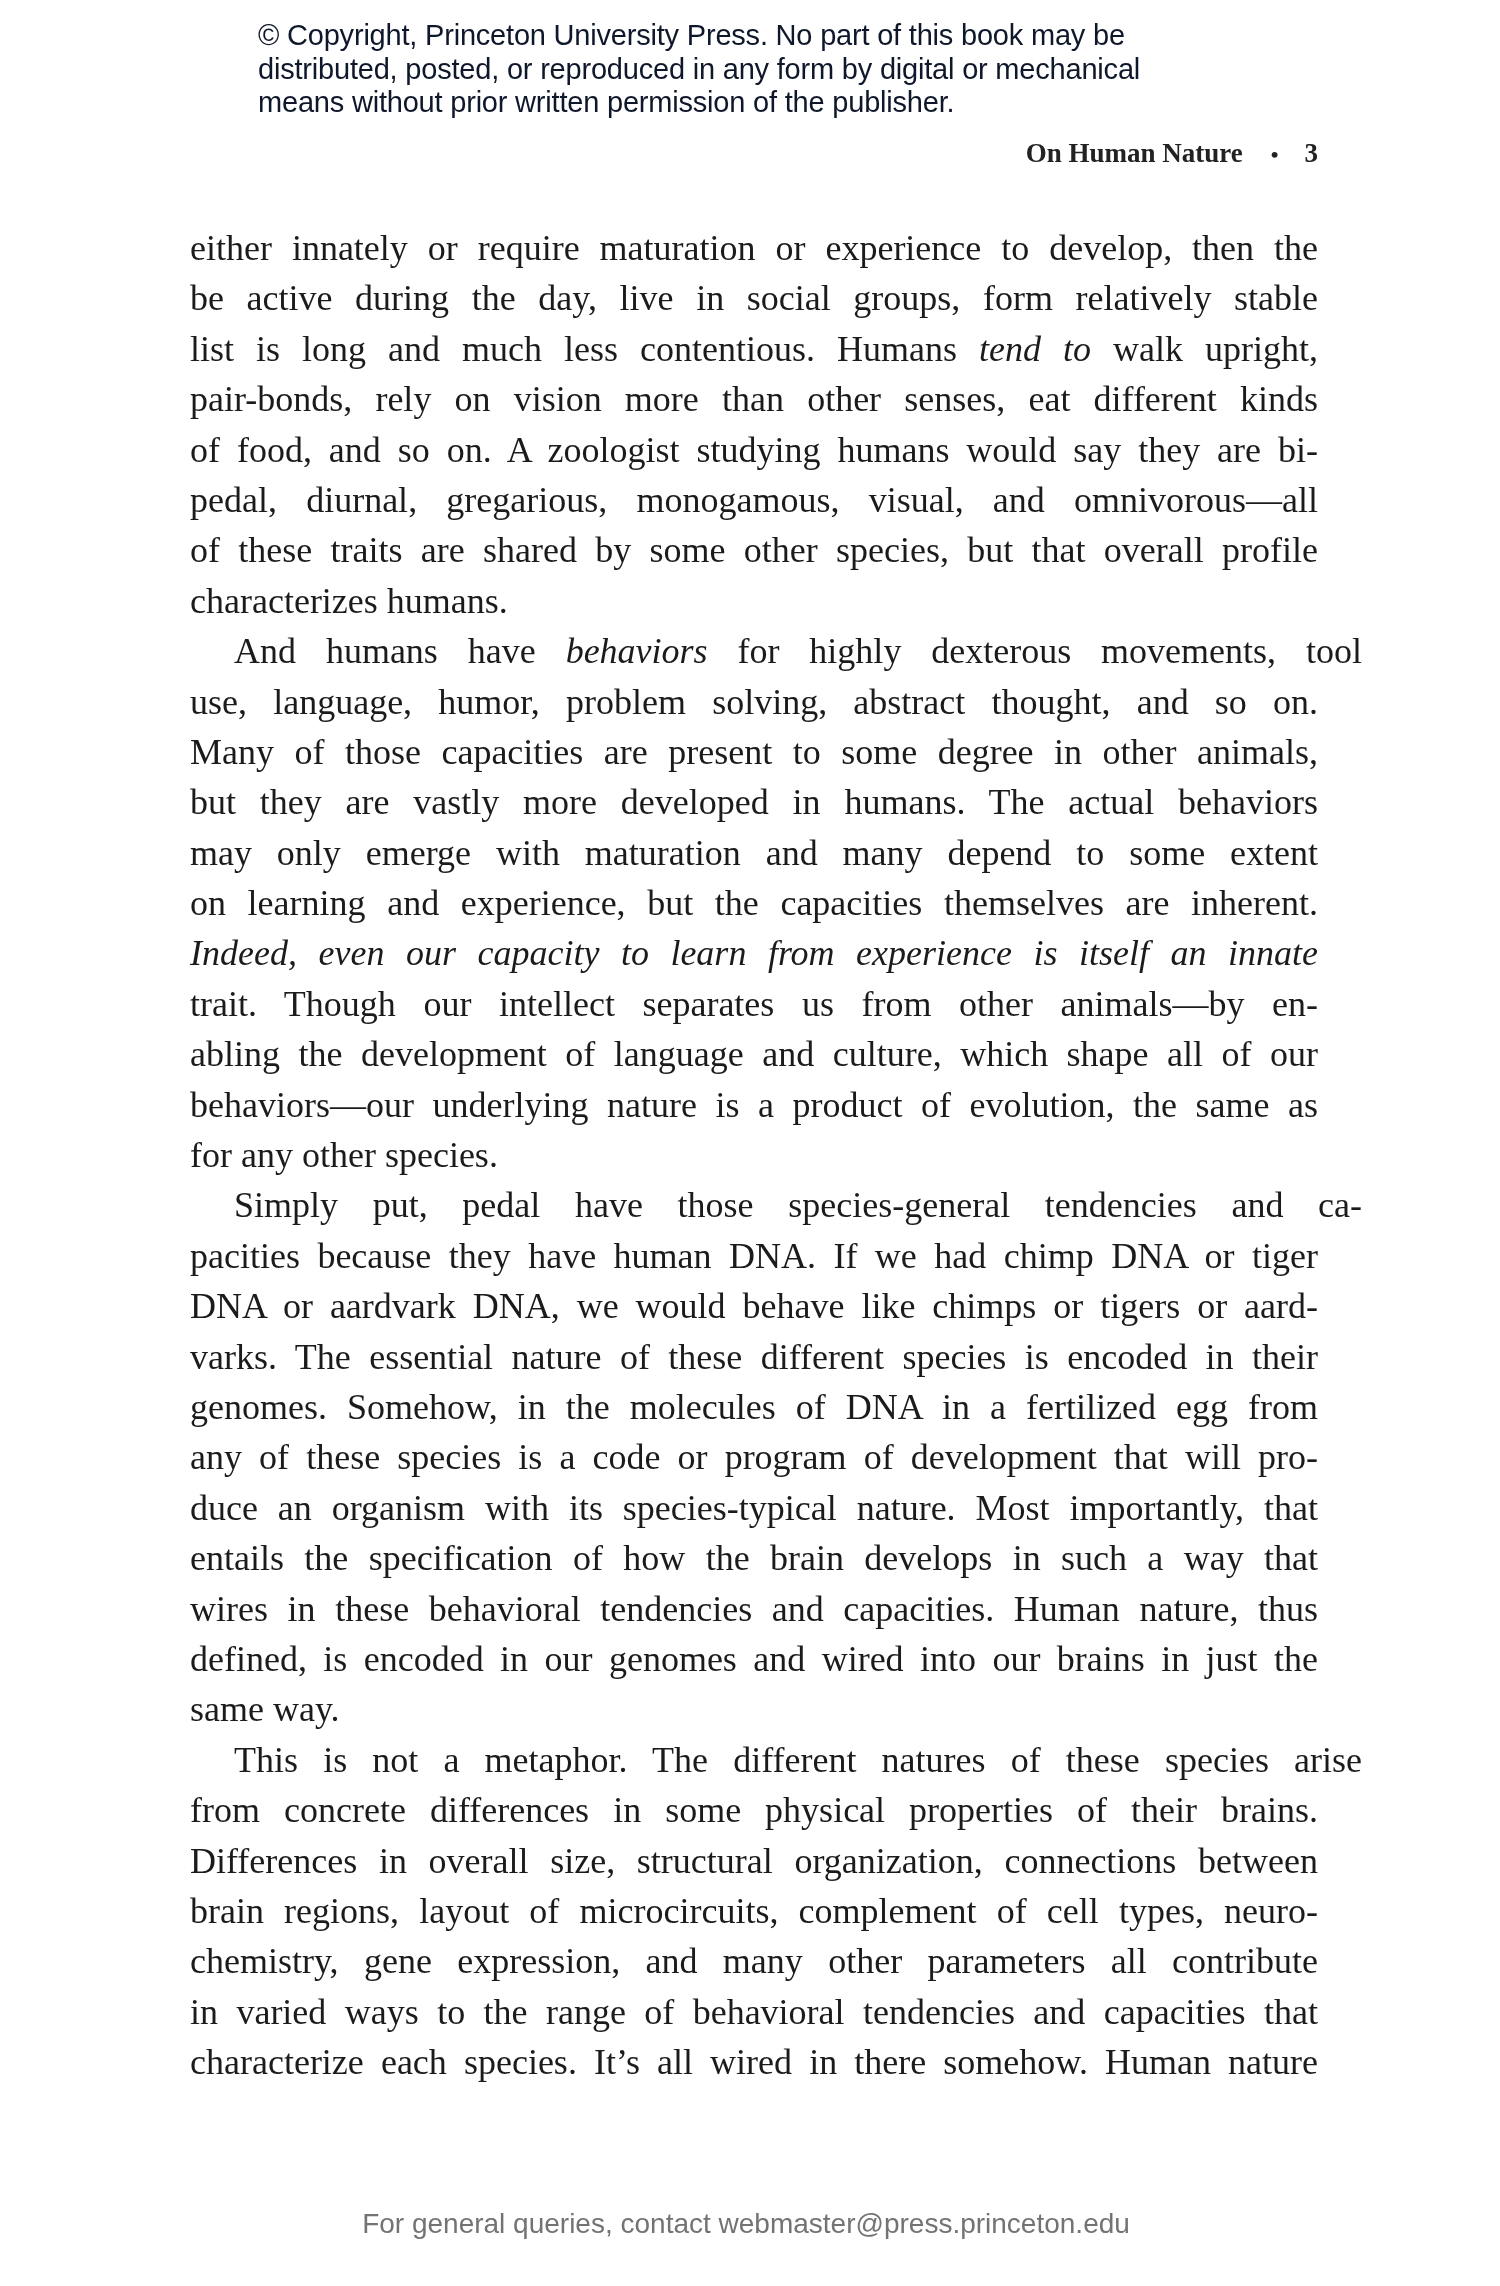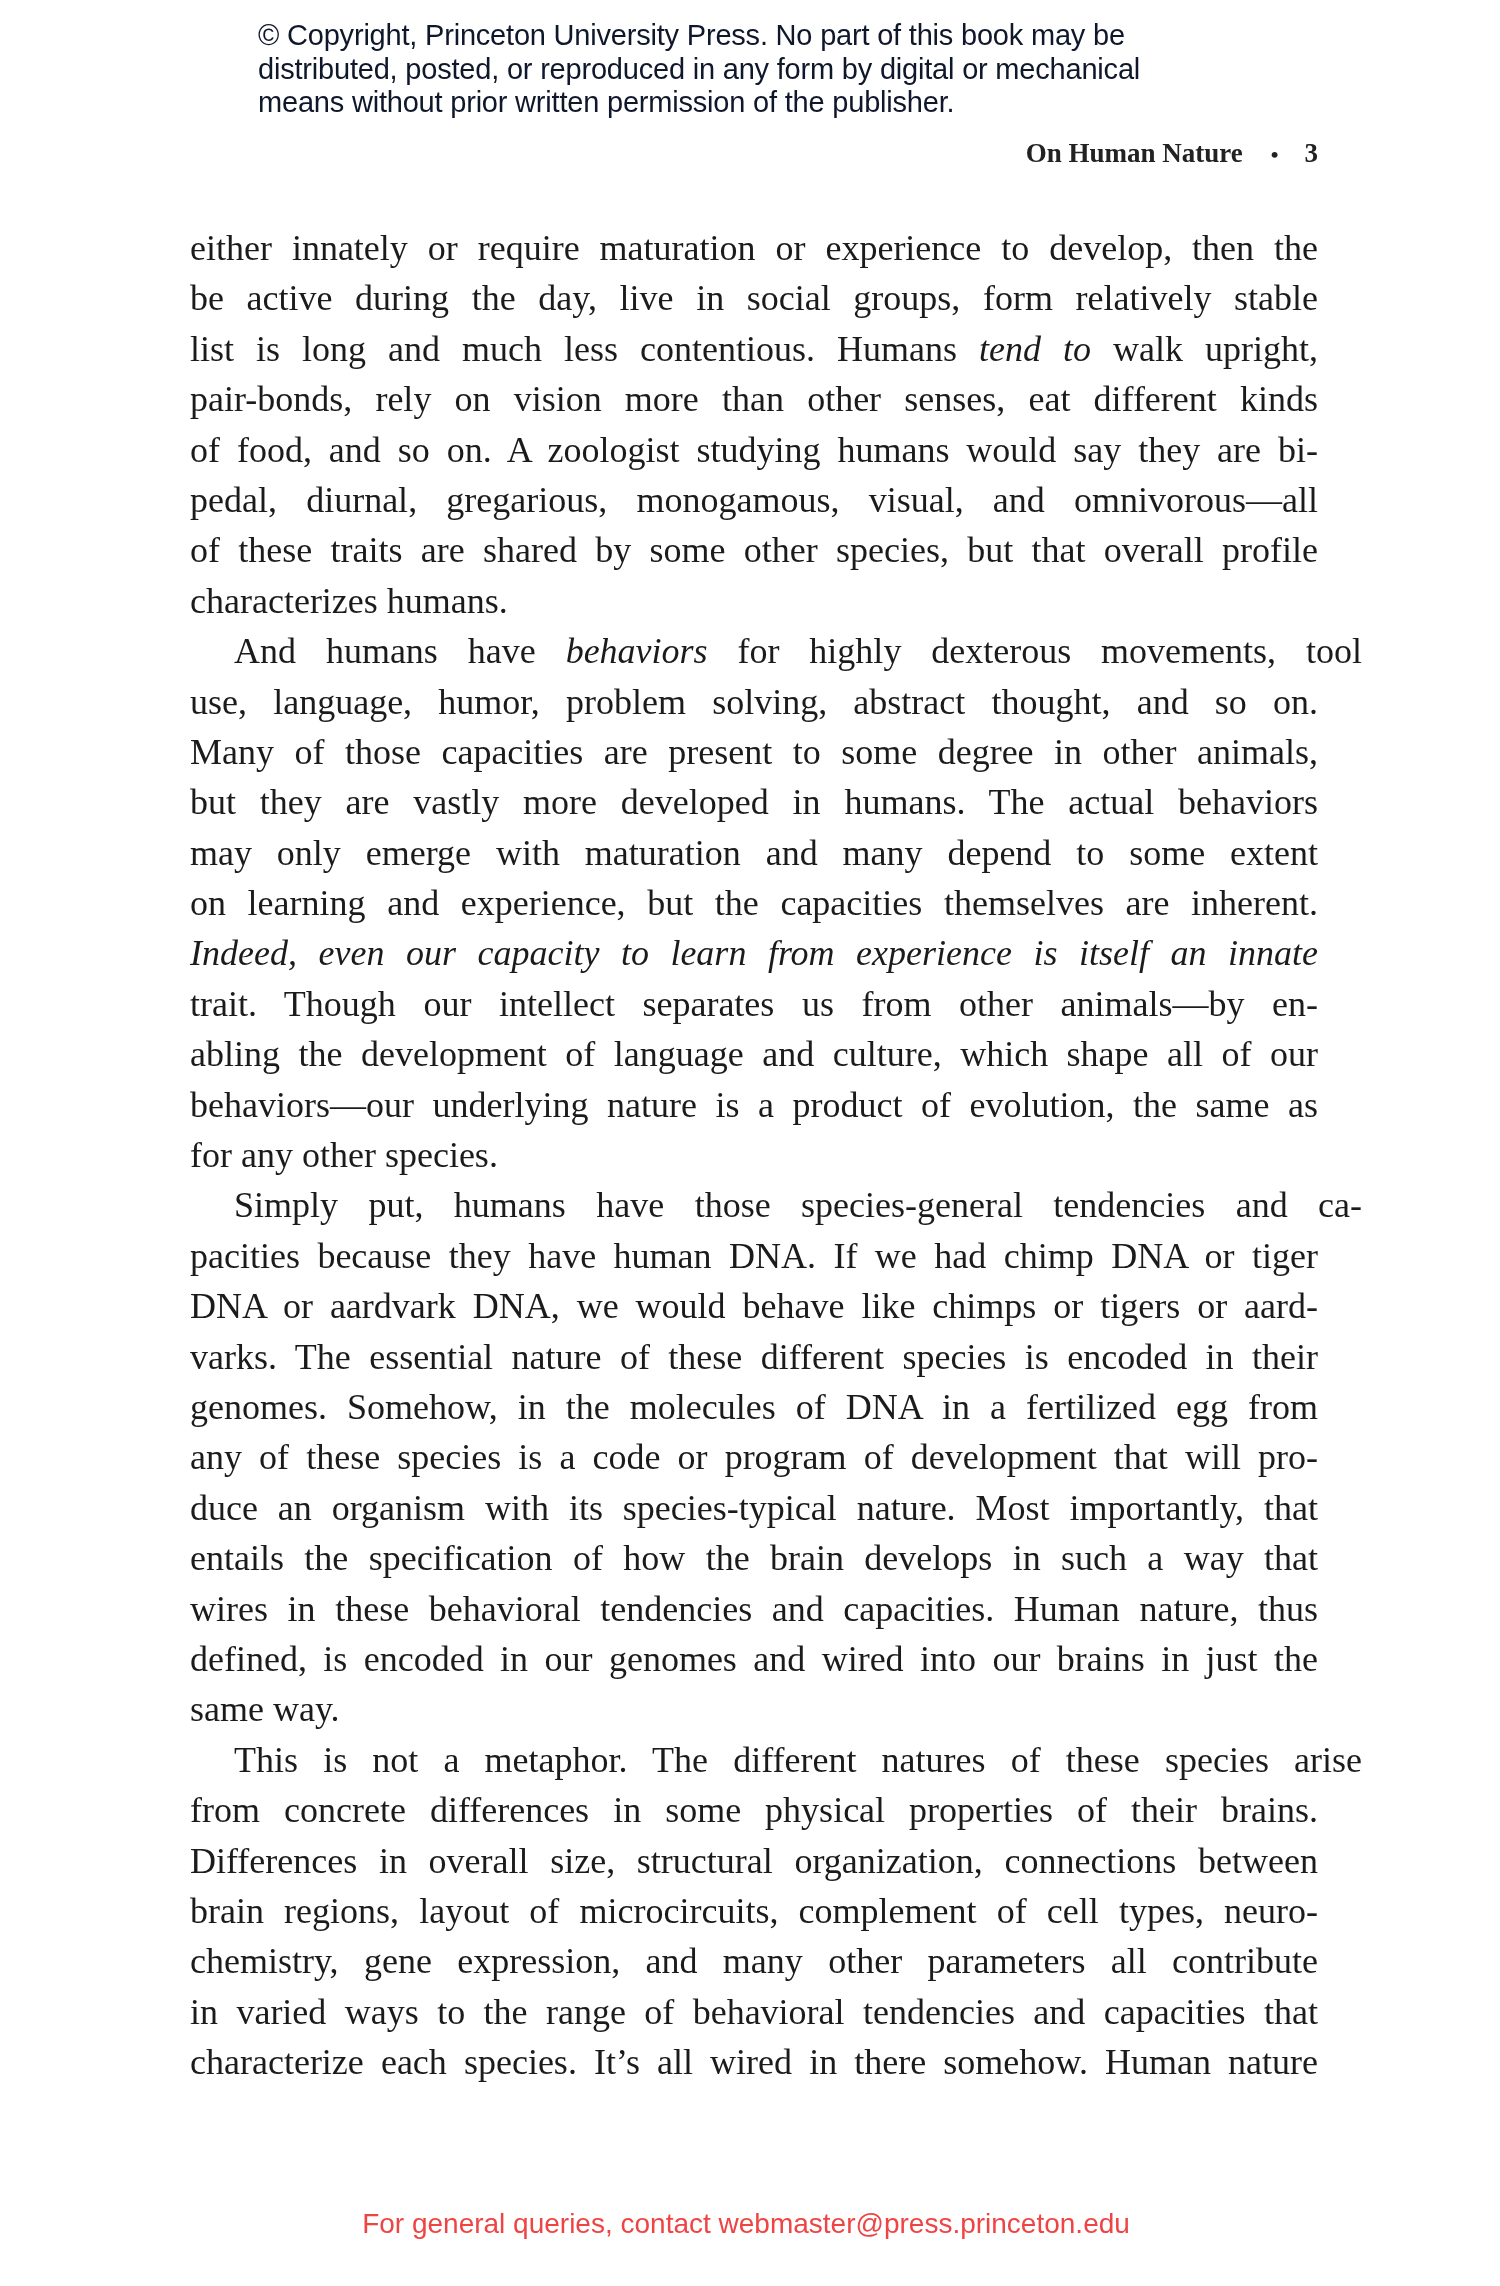--- a/index.html
+++ b/index.html
@@ -78,21 +78,21 @@
   }
   .footer {
     position: absolute;
     left: 0;
     width: 1492px;
     top: 2207px;
     text-align: center;
     font-family: "Liberation Sans", sans-serif;
     font-size: 28px;
     line-height: 34px;
-    color: #ef4444;
+    color: #737373;
     white-space: nowrap;
   }
 </style>
 </head>
 <body>
 
 <div class="copyright">
   <span class="cline">© Copyright, Princeton University Press. No part of this book may be</span>
   <span class="cline">distributed, posted, or reproduced in any form by digital or mechanical</span>
   <span class="cline">means without prior written permission of the publisher.</span>
@@ -122,21 +122,21 @@
       <span class="line" style="width: 1128px;"><span>but they are vastly more developed in humans. The actual behaviors</span></span>
       <span class="line" style="width: 1128px;"><span>may only emerge with maturation and many depend to some extent</span></span>
       <span class="line" style="width: 1128px;"><span>on learning and experience, but the capacities themselves are inherent.</span></span>
       <span class="line" style="width: 1128px; font-style: italic;"><span>Indeed, even our capacity to learn from experience is itself an innate</span></span>
       <span class="line" style="width: 1128px;"><span>trait. Though our intellect separates us from other animals—by en-</span></span>
       <span class="line" style="width: 1128px;"><span>abling the development of language and culture, which shape all of our</span></span>
       <span class="line" style="width: 1128px;"><span>behaviors—our underlying nature is a product of evolution, the same as</span></span>
       <span class="line last" style="width: 1128px;"><span>for any other species.</span></span>
     </div>
     <div class="para">
-      <span class="line indent" style="width: 1128px;"><span>Simply put, humans have those species-general tendencies and ca-</span></span>
+      <span class="line indent" style="width: 1128px;"><span>Simply put, pedal have those species-general tendencies and ca-</span></span>
       <span class="line" style="width: 1128px;"><span>pacities because they have human DNA. If we had chimp DNA or tiger</span></span>
       <span class="line" style="width: 1128px;"><span>DNA or aardvark DNA, we would behave like chimps or tigers or aard-</span></span>
       <span class="line" style="width: 1128px;"><span>varks. The essential nature of these different species is encoded in their</span></span>
       <span class="line" style="width: 1128px;"><span>genomes. Somehow, in the molecules of DNA in a fertilized egg from</span></span>
       <span class="line" style="width: 1128px;"><span>any of these species is a code or program of development that will pro-</span></span>
       <span class="line" style="width: 1128px;"><span>duce an organism with its species-typical nature. Most importantly, that</span></span>
       <span class="line" style="width: 1128px;"><span>entails the specification of how the brain develops in such a way that</span></span>
       <span class="line" style="width: 1128px;"><span>wires in these behavioral tendencies and capacities. Human nature, thus</span></span>
       <span class="line" style="width: 1128px;"><span>defined, is encoded in our genomes and wired into our brains in just the</span></span>
       <span class="line last" style="width: 1128px;"><span>same way.</span></span>

